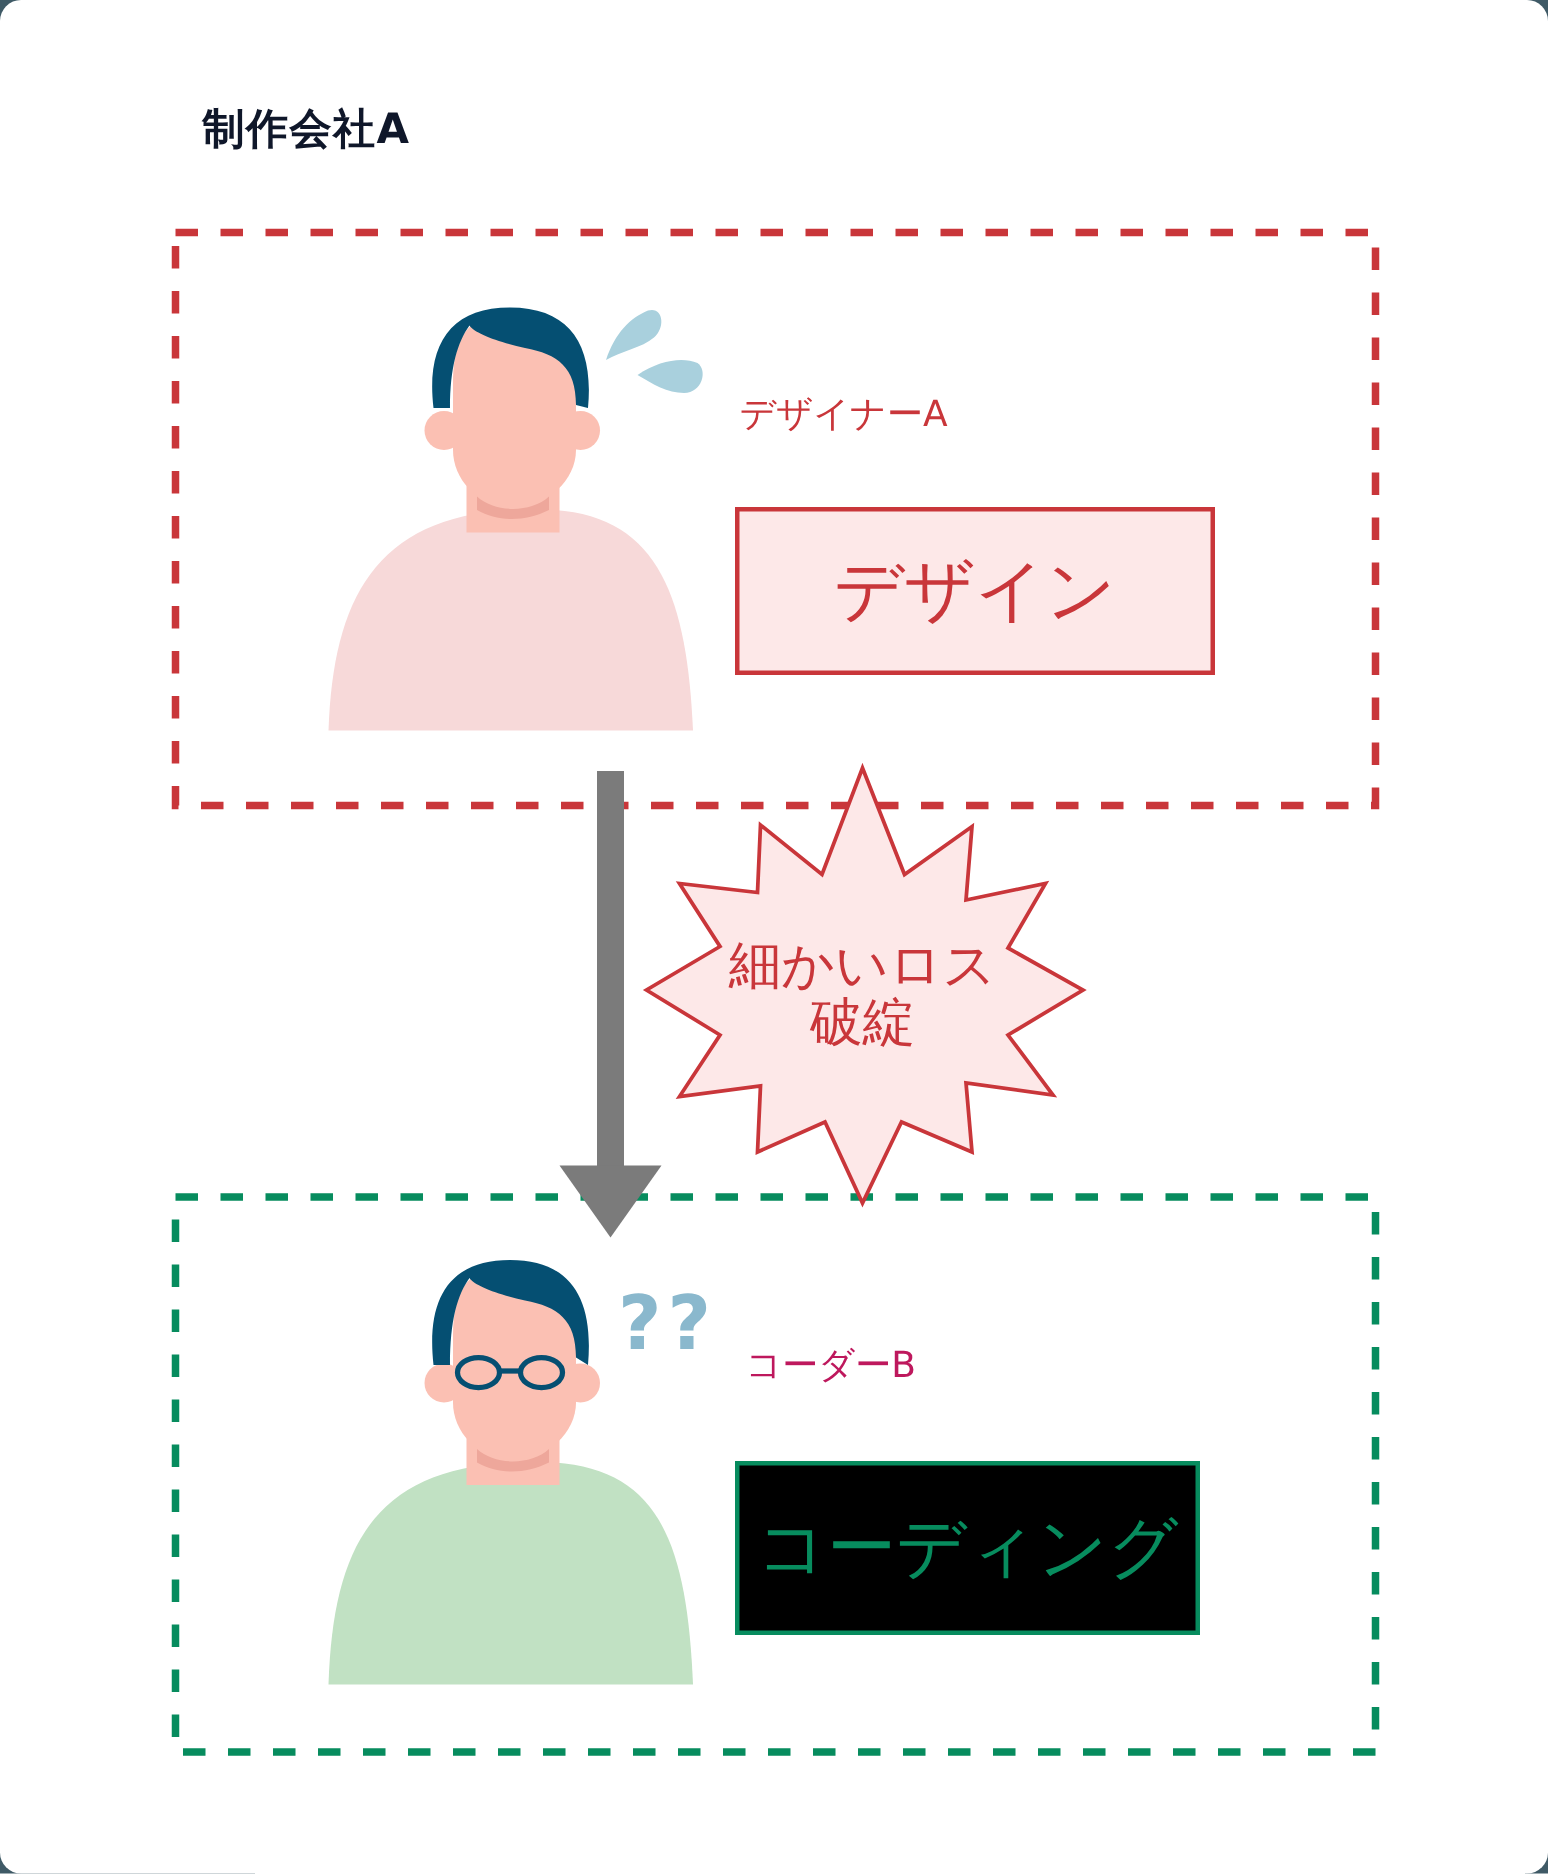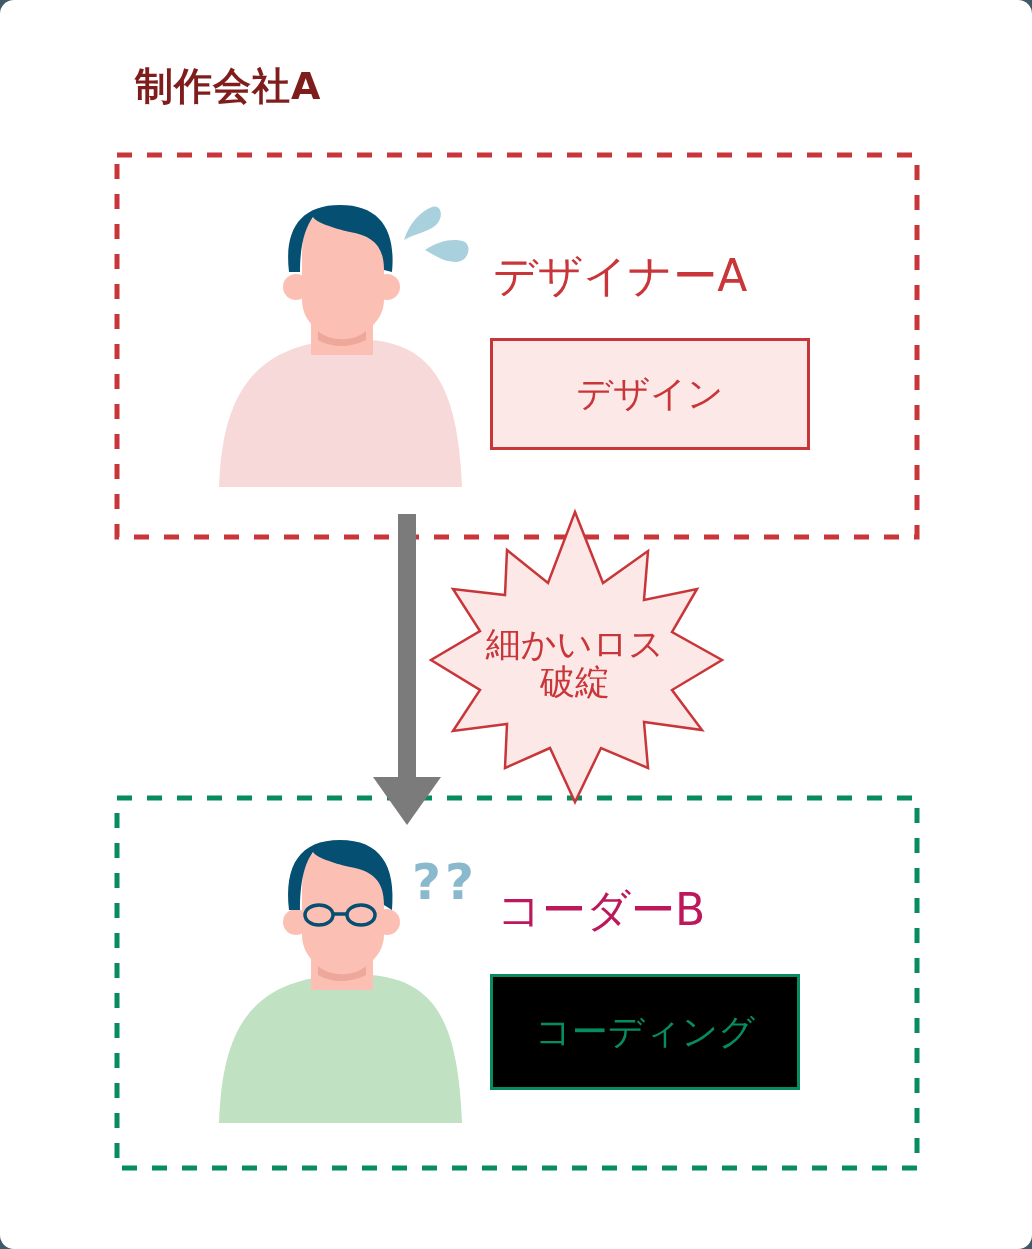--- a/index.html
+++ b/index.html
@@ -10,30 +10,30 @@
       position: relative; overflow: hidden;
     }
     .card {
       position: absolute; left: 0; top: 0;
       width: 1032px; height: 1249px;
       background: #ffffff;
       border-radius: 14px;
     }
     .title {
       position: absolute; left: 135px; top: 62px;
-      font-size: 38px; font-weight: bold; color: #7f1d1d;
+      font-size: 28px; font-weight: bold; color: #0f172a;
       letter-spacing: 1px; line-height: 48px; text-align: right;
     }
     svg.layer { position: absolute; left: 0; top: 0; }
     .label {
-      position: absolute; font-size: 44px; line-height: 44px; white-space: nowrap;
+      position: absolute; font-size: 24px; line-height: 44px; white-space: nowrap;
     }
     .role-box {
       position: absolute; display: flex; align-items: center; justify-content: center;
-      font-size: 36px; box-sizing: border-box; border-width: 3px; border-style: solid;
+      font-size: 46px; box-sizing: border-box; border-width: 3px; border-style: solid;
     }
     .burst-text {
       position: absolute; left: 470px; top: 625px; width: 210px;
       text-align: center; font-size: 35px; line-height: 38px; color: #c9363a;
     }
   </style>
 </head>
 <body>
 
 <div class="card">

